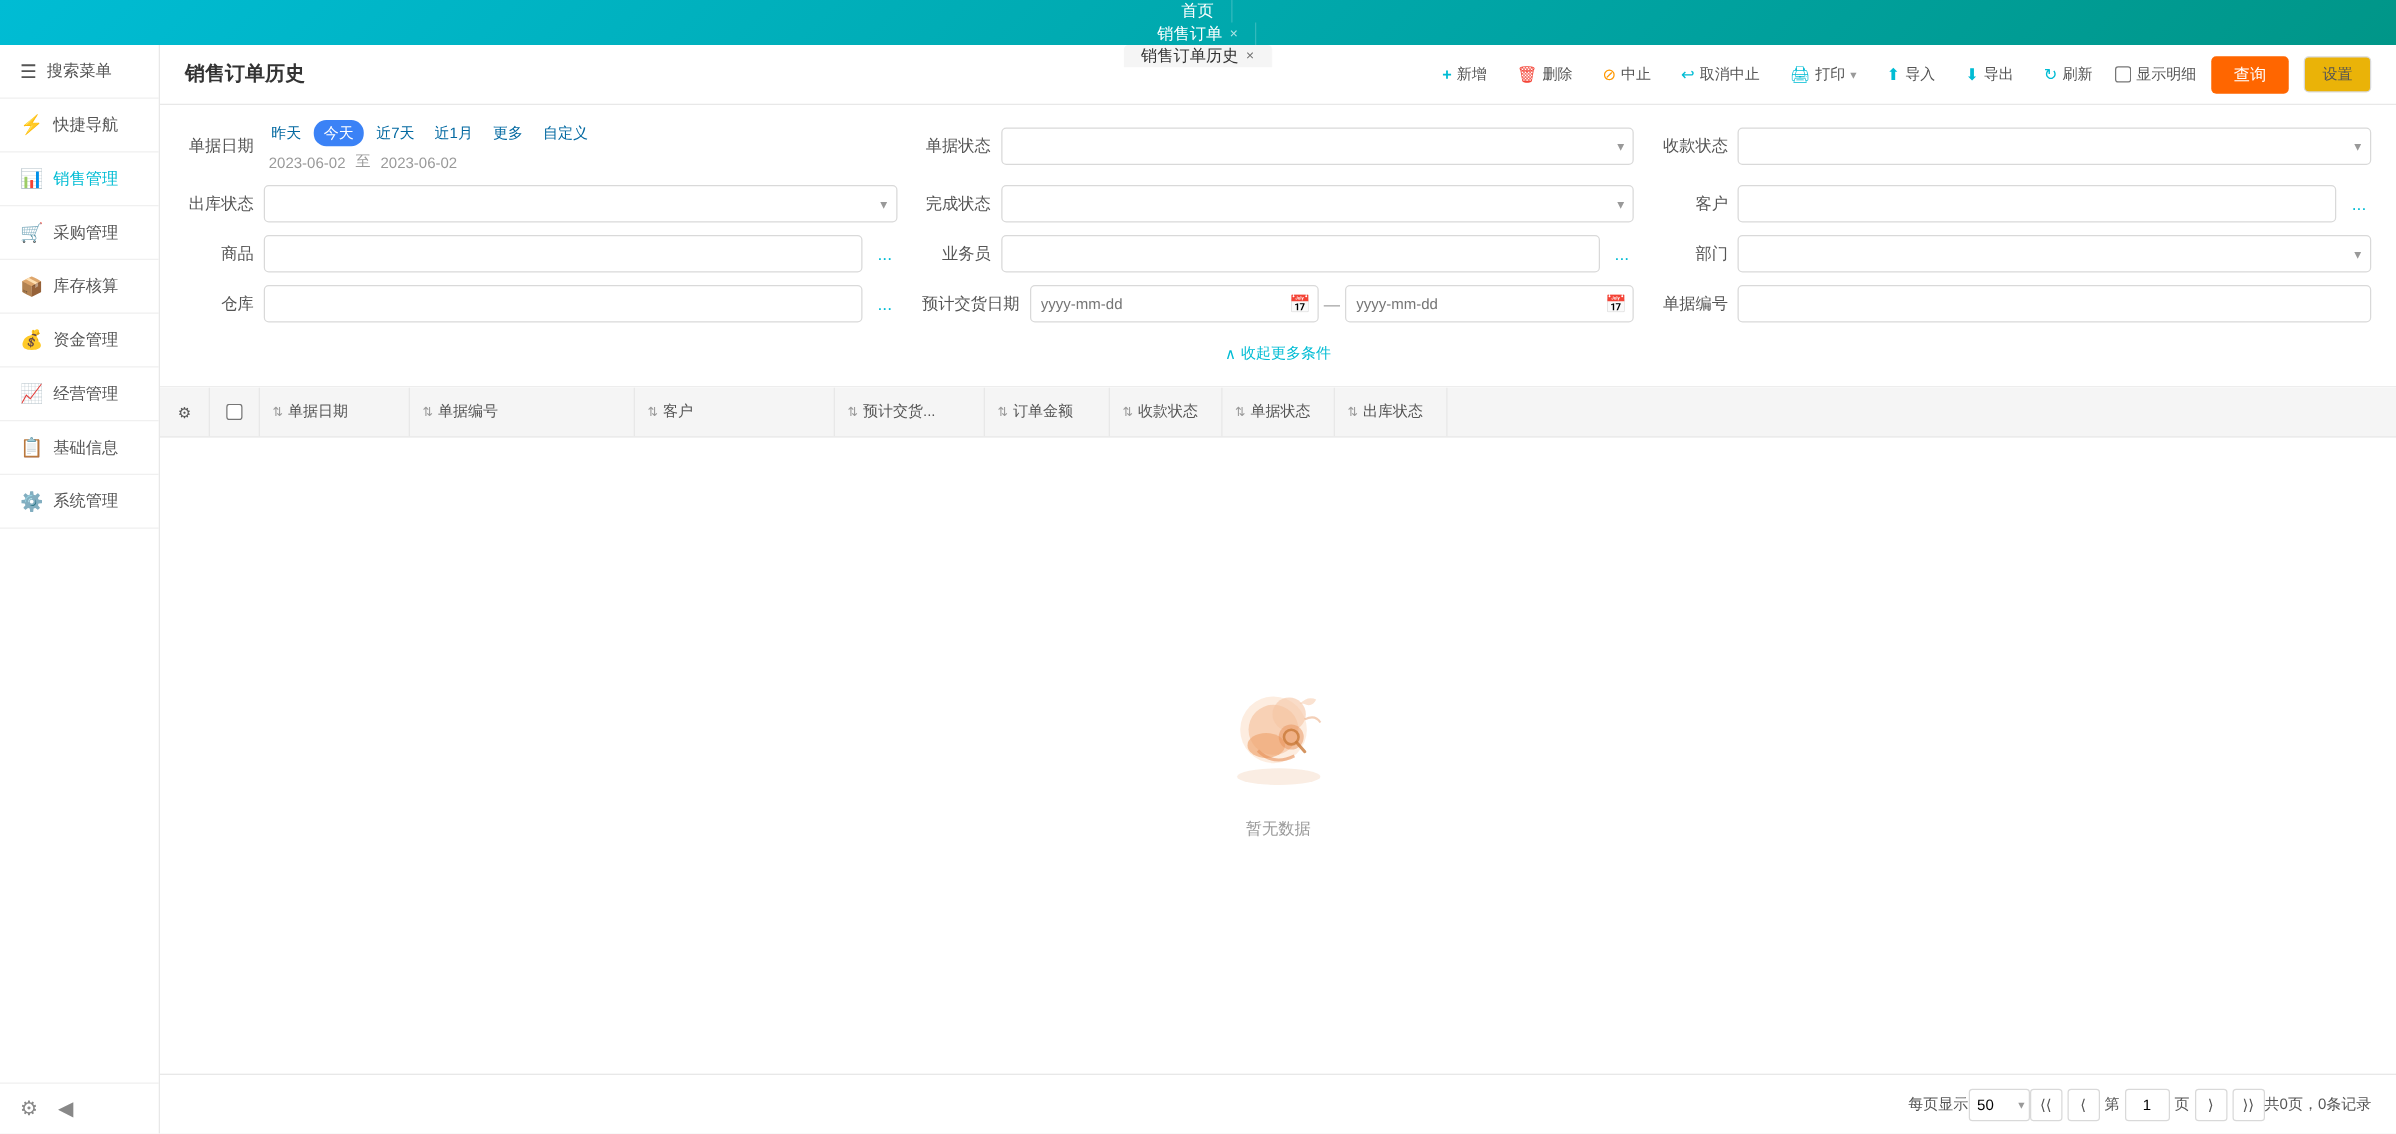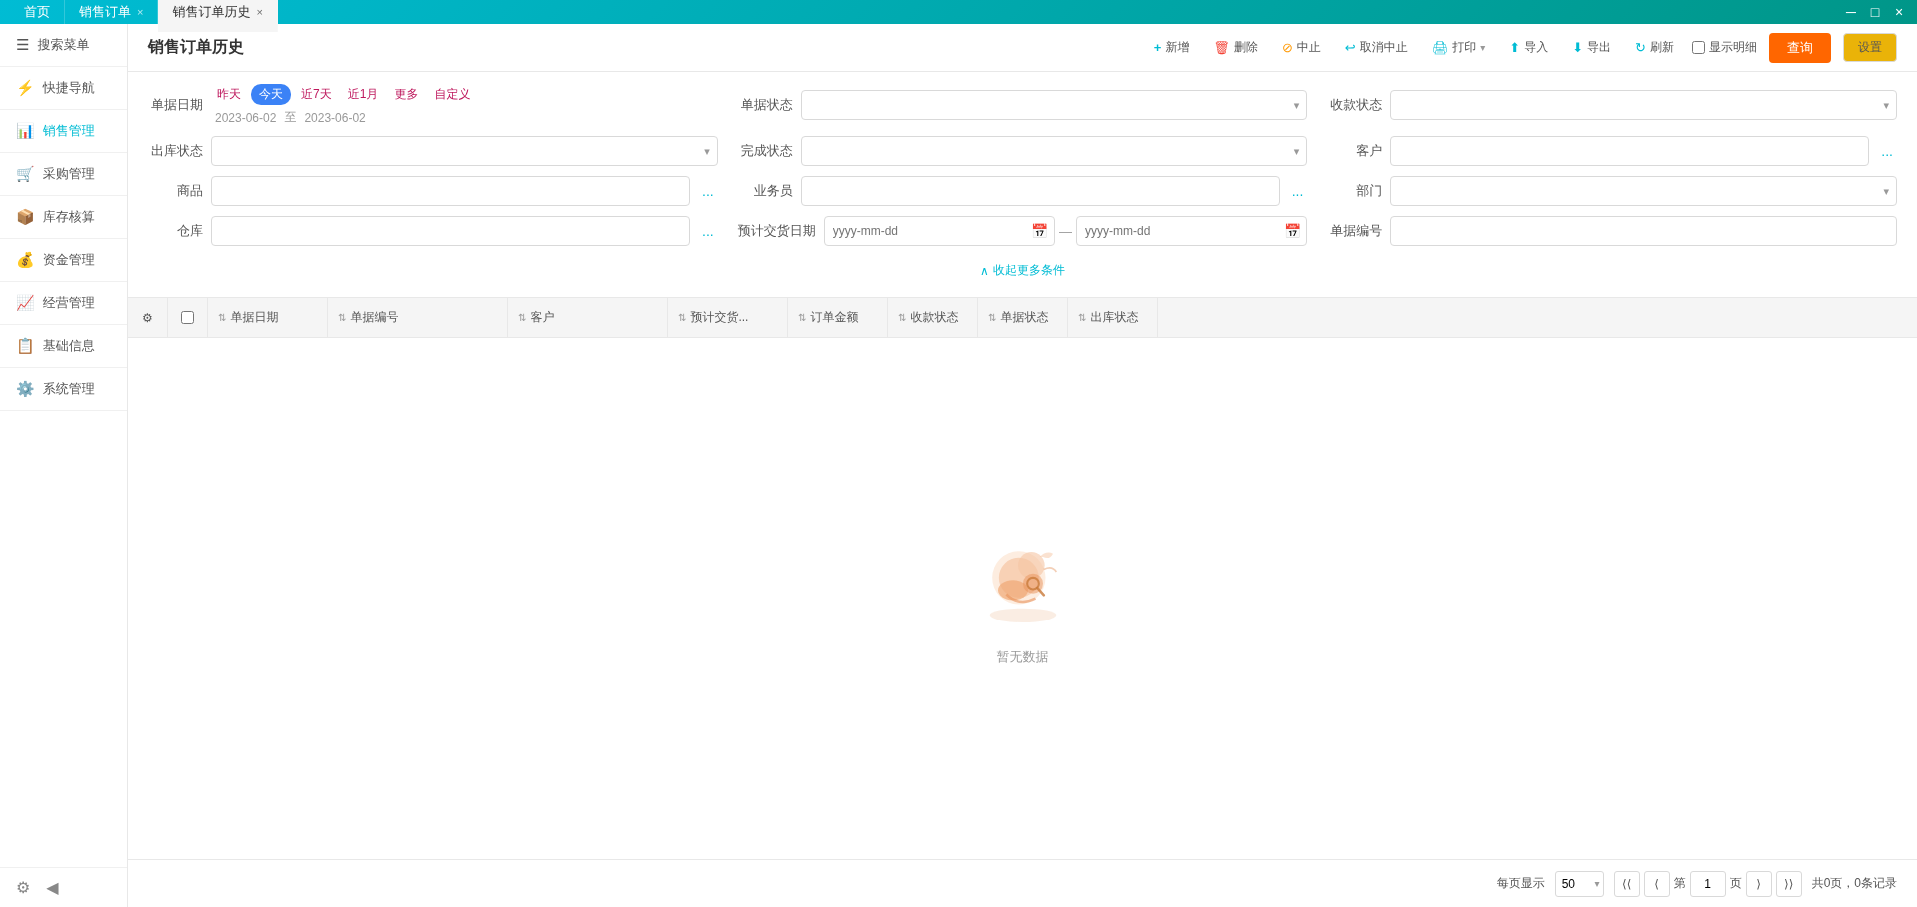--- a/index.html
+++ b/index.html
@@ -1,26 +1,27 @@
 <!DOCTYPE html>
 <html><head>
   <meta charset="utf-8">
   <style>
     * { box-sizing: border-box; margin: 0; padding: 0; }
     body { font-family: 'Microsoft YaHei', Arial, sans-serif; font-size: 13px; background: #f5f5f5; display: flex; flex-direction: column; height: 907px; overflow: hidden; }
 
     
     .top-bar {
-      height: 24px;
+      height: 36px;
       background: linear-gradient(135deg, #00bcd4, #009688);
       display: flex;
       align-items: center;
       padding: 0 10px;
       gap: 0;
       flex-shrink: 0;
+      flex-direction: column;
     }
     .tab-item {
       height: 40px;
       display: flex;
       align-items: center;
       padding: 0 14px;
       color: #fff;
       font-size: 13px;
       cursor: pointer;
       border-right: 1px solid rgba(255,255,255,0.2);
@@ -271,21 +272,21 @@
     .date-shortcuts {
       display: flex;
       align-items: center;
       gap: 4px;
       font-size: 12px;
     }
     .date-shortcut {
       padding: 2px 6px;
       border-radius: 3px;
       cursor: pointer;
-      color: #be185d;
+      color: #0369a1;
     }
     .date-shortcut.active {
       background: #3b82f6;
       color: #fff;
       border-radius: 10px;
       padding: 2px 8px;
     }
     .date-range-text {
       font-size: 12px;
       color: #999;
@@ -367,21 +368,20 @@
 
     
     .pagination {
       height: 48px;
       background: #fff;
       border-top: 1px solid #e8e8e8;
       display: flex;
       align-items: center;
       justify-content: flex-end;
       padding: 0 20px;
-      gap: 10px;
       flex-shrink: 0;
     }
     .pagination-label { font-size: 12px; color: #555; }
     .pagination-select-wrapper {
       position: relative;
       display: flex;
       align-items: center;
     }
     .pagination-select-wrapper select {
       height: 26px;

